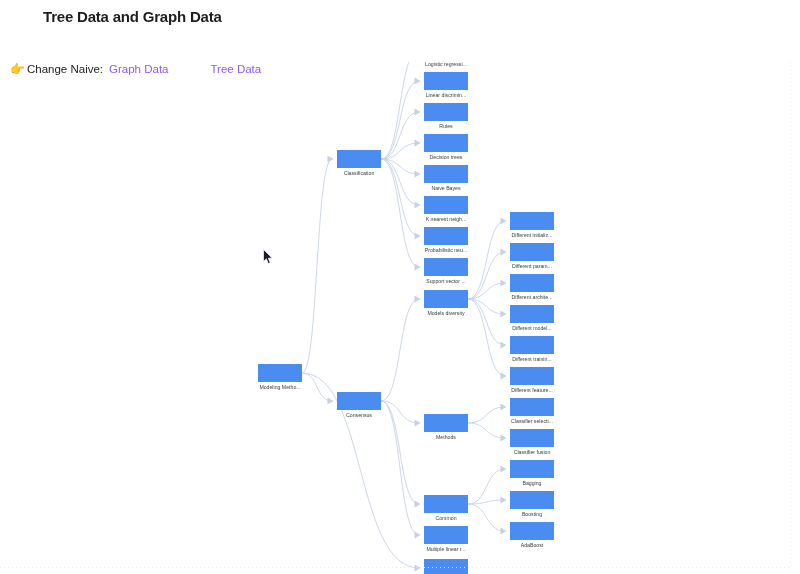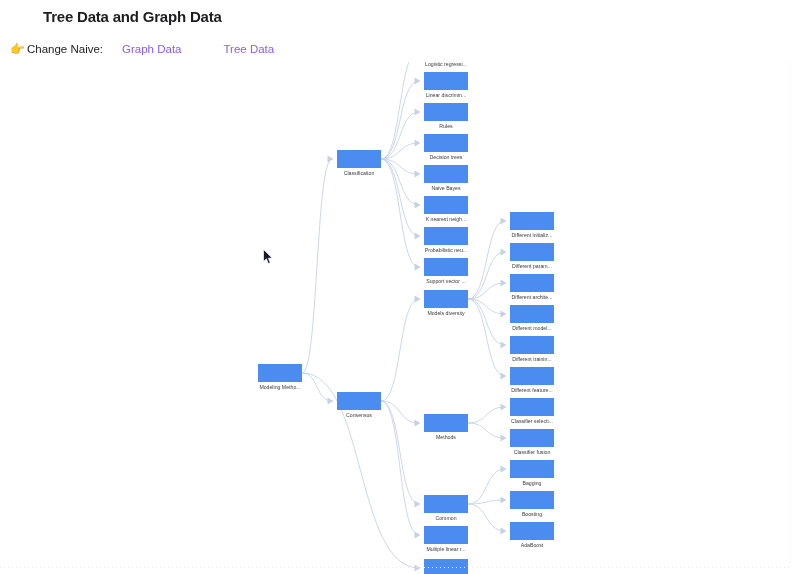--- a/index.html
+++ b/index.html
@@ -45,22 +45,22 @@
     line-height: 1;
   }
   #toolbar .label {
     color: #1d1d1f;
   }
   #toolbar a.datalink {
     color: #8a5cf5;
     text-decoration: none;
     cursor: pointer;
   }
-  #link-graph-data { margin-left: 19px; }
-  #link-tree-data  { margin-left: 42px; }
+  #link-graph-data { margin-left: 6px; }
+  #link-tree-data  { margin-left: 42px; margin-top: 20px; }
 
   #graph-canvas {
     position: absolute;
     left: 0;
     top: 62px;
     width: 800px;
     height: 512px;
     overflow: hidden;
   }
   #graph-svg {

